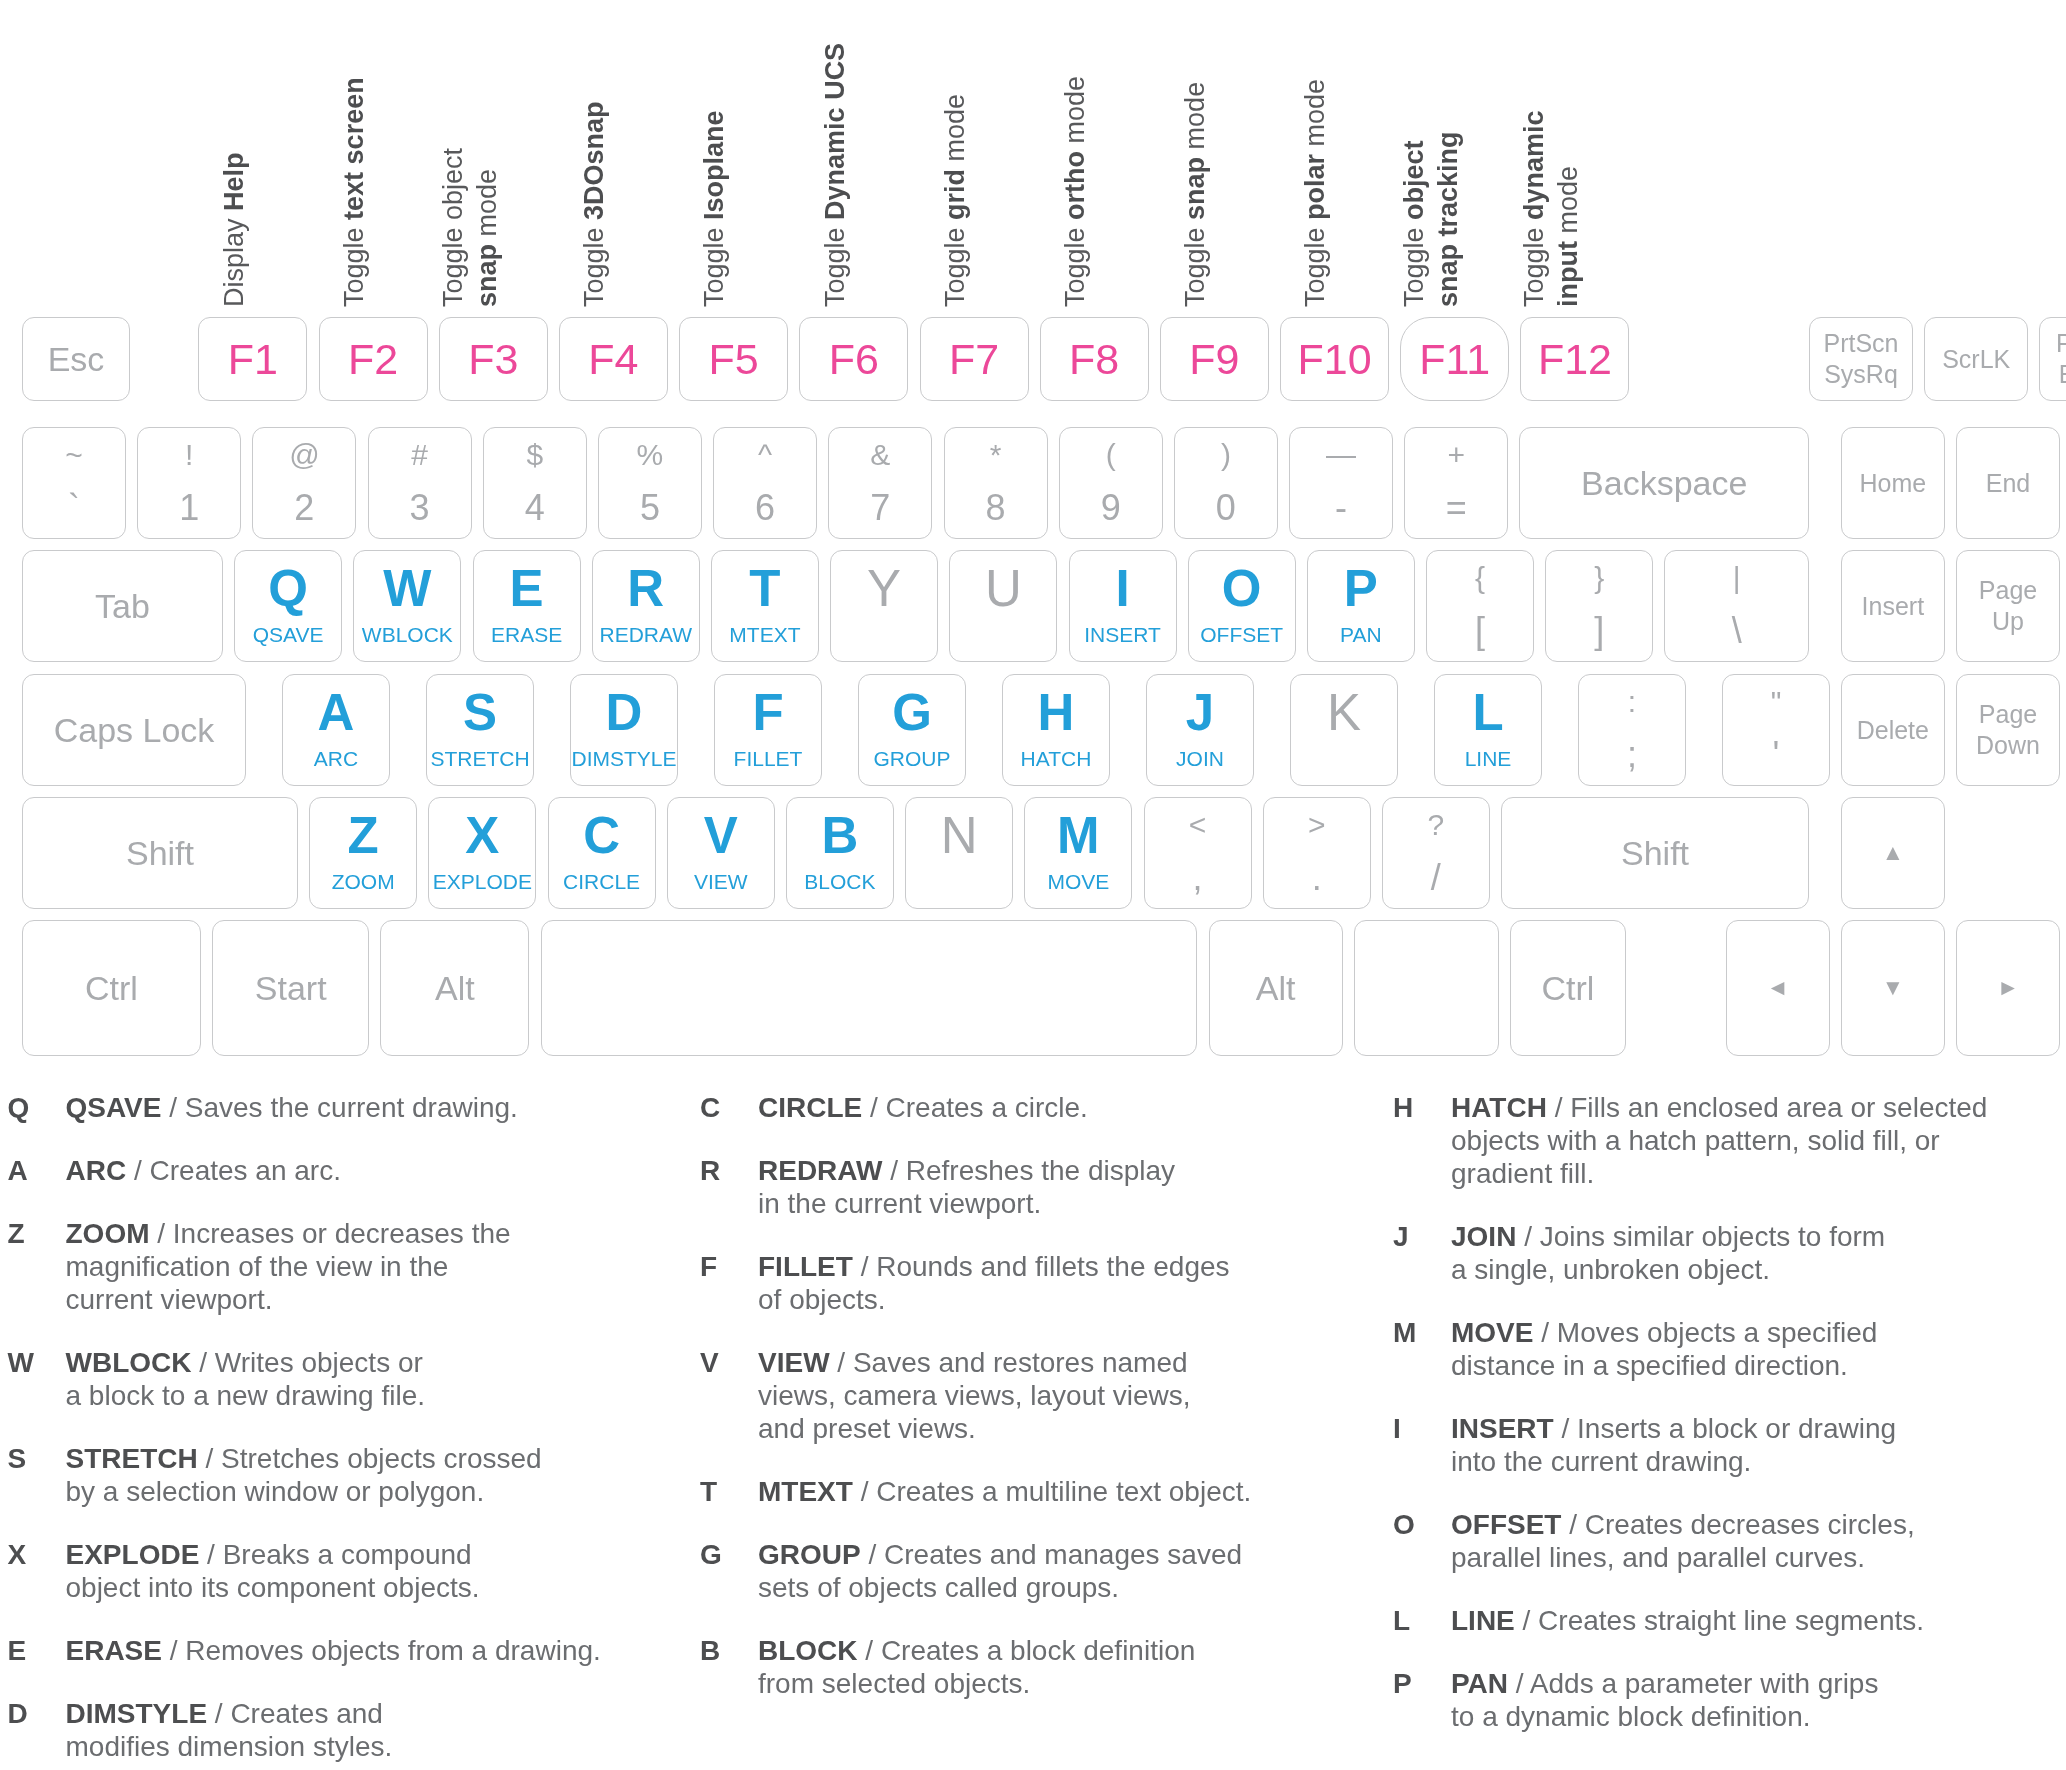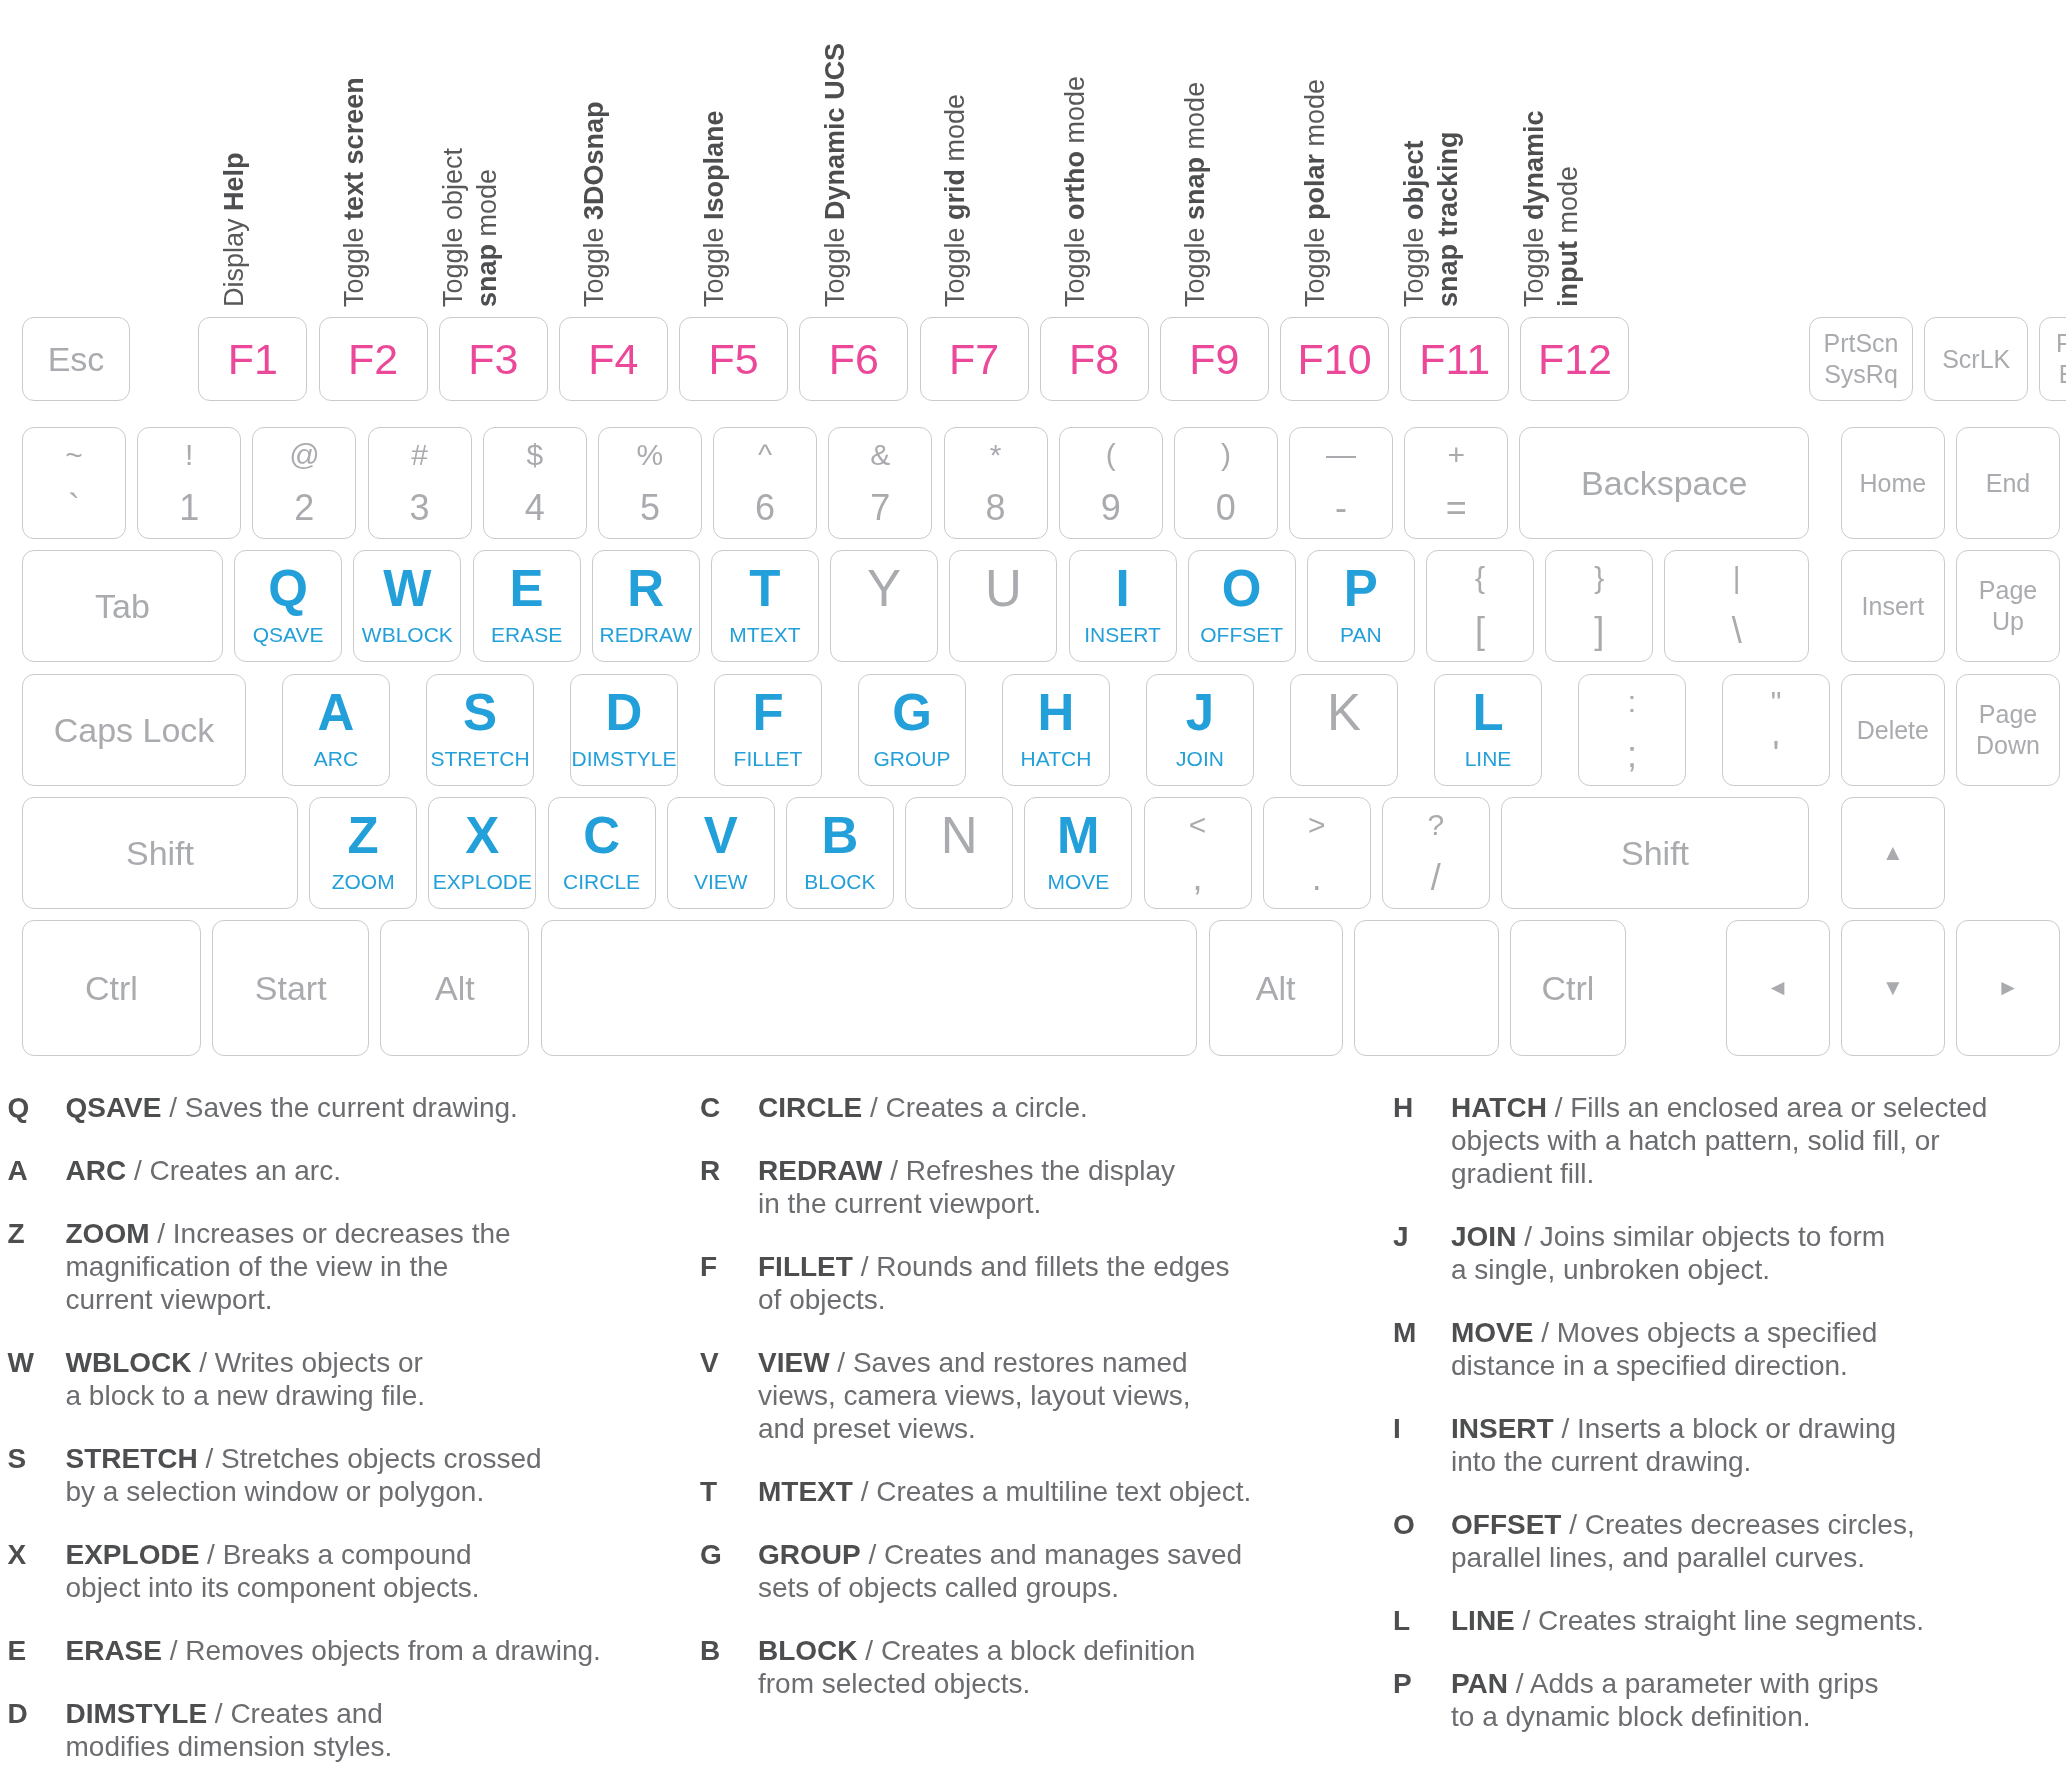--- a/index.html
+++ b/index.html
@@ -130,21 +130,21 @@
           </div>
           <div class="key" style="flex: 0 0 109px;">
             <span class="flab">F8</span>
           </div>
           <div class="key" style="flex: 0 0 109px;">
             <span class="flab">F9</span>
           </div>
           <div class="key" style="flex: 0 0 109px;">
             <span class="flab">F10</span>
           </div>
-          <div class="key" style="flex: 0 0 109px;">
+          <div class="key" style="flex: 0 0 109px; border-radius: 30px;">
             <span class="flab">F11</span>
           </div>
           <div class="key" style="flex: 0 0 109px;">
             <span class="flab">F12</span>
           </div>
         </div>
         <div class="kb-right">
           <div class="key" style="flex: 0 0 104px;">
             <div>
               <span class="mline">PrtScn</span>

